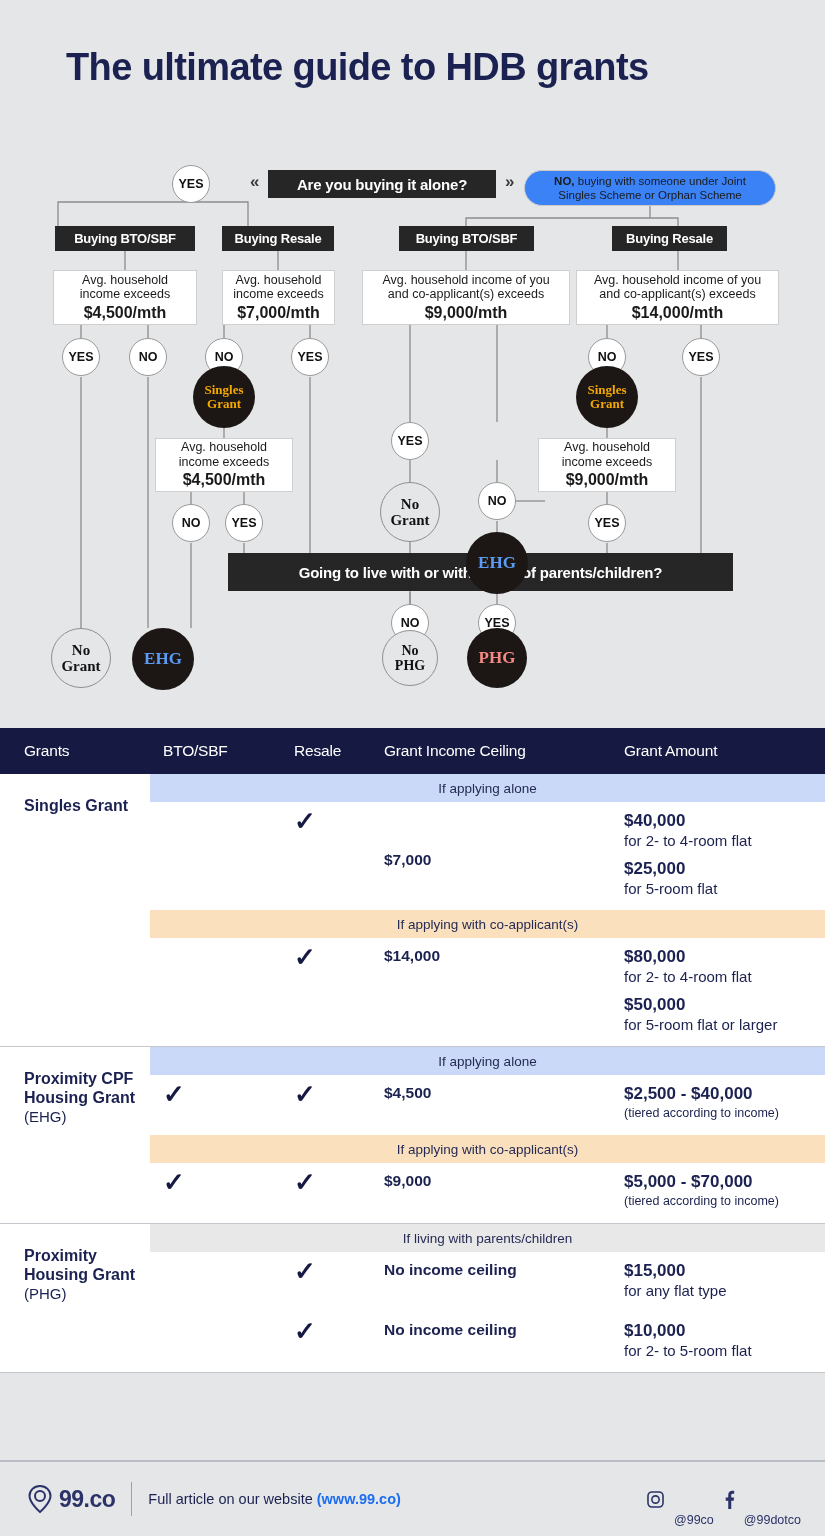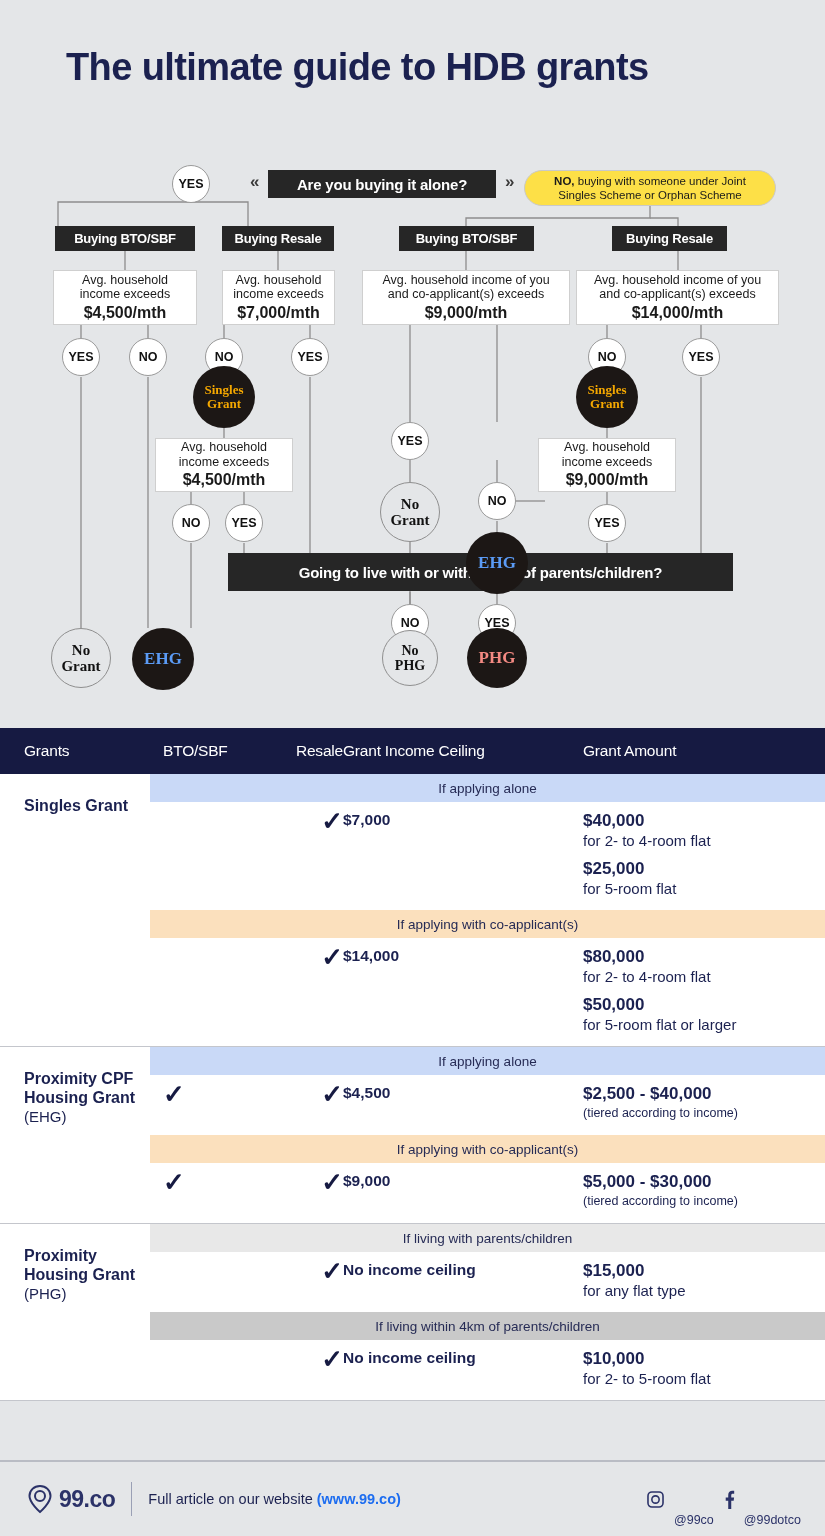--- a/index.html
+++ b/index.html
@@ -31,21 +31,21 @@
     font-weight:700;
     display:flex; align-items:center; justify-content:center;
     text-align:center;
     z-index:3;
   }
   .qbox { font-size:15px; letter-spacing:-0.2px; padding:0 12px; }
   .catbox { font-size:13px; letter-spacing:-0.2px; padding:0 10px; }
 
   .pillbox {
     position:absolute;
-    background:#fde047;
+    background:#3b82f6;
     border:1px solid #c9c9c9;
     border-radius:22px;
     display:flex; align-items:center; justify-content:center;
     text-align:center;
     font-size:11.5px; line-height:14px;
     color:#1a1a1a;
     padding:7px 12px;
     z-index:3;
   }
   .pillbox b { font-weight:700; }
@@ -100,21 +100,21 @@
   
   #table { position:absolute; left:0; top:728px; width:825px; }
   .thead {
     background:#161a42; color:#fff; height:46px;
     display:flex; align-items:center;
   }
   .thead .c { font-size:15.5px; font-weight:500; letter-spacing:-0.2px; }
 
   .c1 { width:150px; padding-left:24px; }
   .c2 { width:95px; text-align:left; padding-left:13px;}
-  .c3 { width:98px; text-align:right; padding-left:8px;}
+  .c3 { width:98px; text-align:left; padding-left:8px;margin-left:41px;}
   .c4 { width:240px; }
   .c5 { flex:1; }
 
   .grp { background:#fff; display:flex; border-bottom:1.5px solid #c4c6cc; }
   .grp-label {
     width:150px; padding:22px 10px 10px 24px;
     font-size:16px; font-weight:700; line-height:19px;
     color:#1b2150;
   }
   .grp-label .sub { font-weight:400; font-size:15px; }
@@ -337,21 +337,21 @@
   <div id="table-body">
       <div class="grp">
         <div class="grp-label">
           <div>Singles Grant</div>
         </div>
         <div class="grp-body">
           <div class="band blue">If applying alone</div>
           <div class="drow">
             <div class="dcell c2 tick"></div>
             <div class="dcell c3 tick">✓</div>
-            <div class="dcell c4" style="font-weight: 700;">$7,000</div>
+            <div class="dcell c4" style="font-weight: 700; margin-top: 40px;">$7,000</div>
             <div class="dcell c5">
               <div class="amtblk">
                 <div class="amt-main">$40,000</div>
                 <div class="amt-sub">for 2- to 4-room flat</div>
               </div>
               <div class="amtblk">
                 <div class="amt-main">$25,000</div>
                 <div class="amt-sub">for 5-room flat</div>
               </div>
             </div>
@@ -392,21 +392,21 @@
               </div>
             </div>
           </div>
           <div class="band peach">If applying with co-applicant(s)</div>
           <div class="drow">
             <div class="dcell c2 tick">✓</div>
             <div class="dcell c3 tick">✓</div>
             <div class="dcell c4" style="font-weight: 700;">$9,000</div>
             <div class="dcell c5">
               <div class="amtblk">
-                <div class="amt-main">$5,000 - $30,000</div>
+                <div class="amt-main">$5,000 - $70,000</div>
                 <div class="amt-sub small">(tiered according to income)</div>
               </div>
             </div>
           </div>
         </div>
       </div>
       <div class="grp">
         <div class="grp-label">
           <div>Proximity Housing Grant</div>
           <div class="sub">(PHG)</div>
@@ -417,21 +417,20 @@
             <div class="dcell c2 tick"></div>
             <div class="dcell c3 tick">✓</div>
             <div class="dcell c4" style="font-weight: 700;">No income ceiling</div>
             <div class="dcell c5">
               <div class="amtblk">
                 <div class="amt-main">$15,000</div>
                 <div class="amt-sub">for any flat type</div>
               </div>
             </div>
           </div>
-          <div class="band grey-d">If living within 4km of parents/children</div>
           <div class="drow">
             <div class="dcell c2 tick"></div>
             <div class="dcell c3 tick">✓</div>
             <div class="dcell c4" style="font-weight: 700;">No income ceiling</div>
             <div class="dcell c5">
               <div class="amtblk">
                 <div class="amt-main">$10,000</div>
                 <div class="amt-sub">for 2- to 5-room flat</div>
               </div>
             </div>

